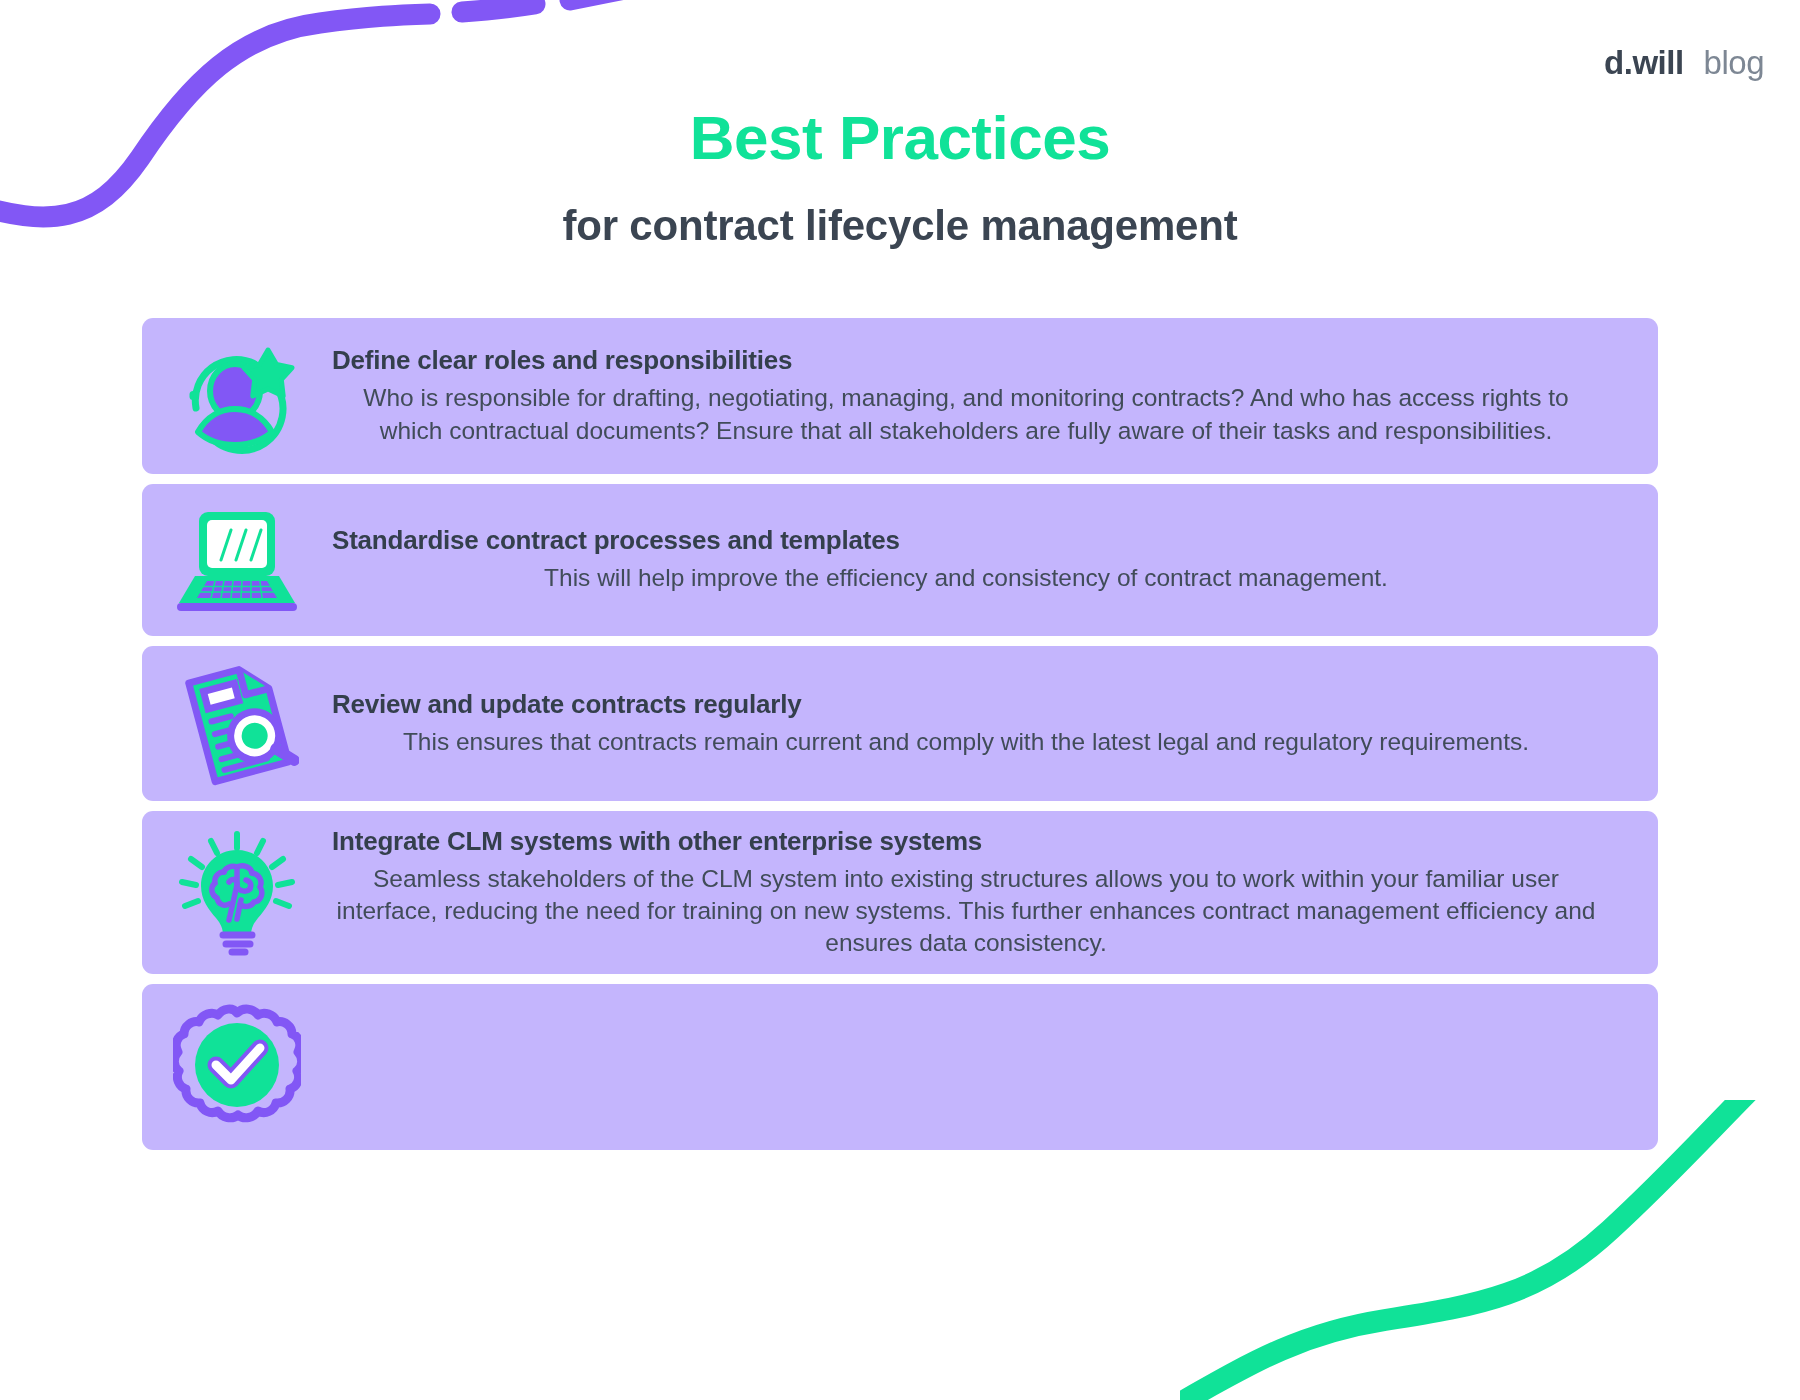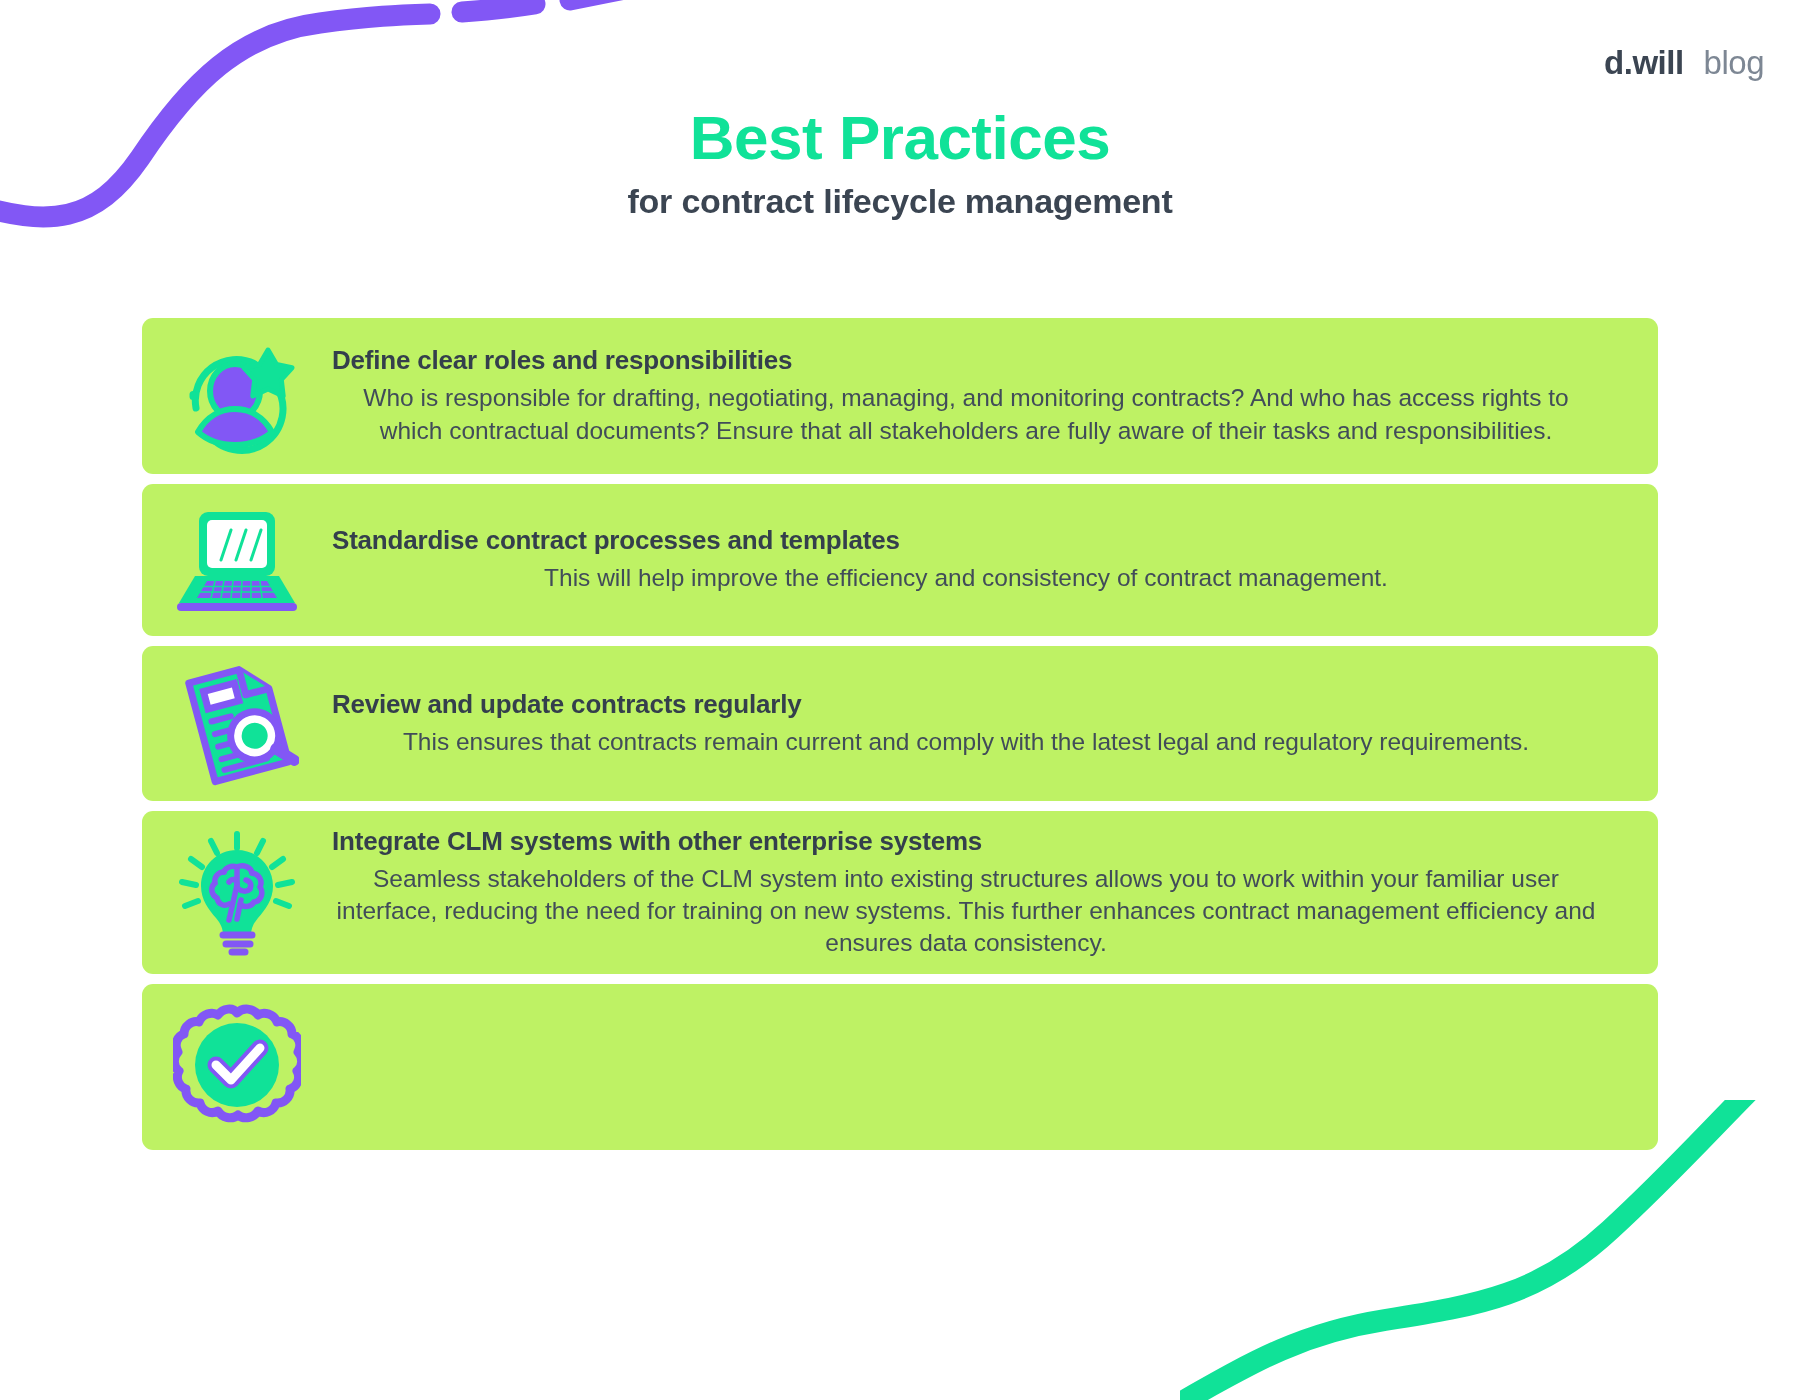--- a/index.html
+++ b/index.html
@@ -61,37 +61,37 @@
   }
   #page-title {
     font-size: 62px;
     font-weight: bold;
     color: #10E298;
     letter-spacing: -0.5px;
     line-height: 1.05;
     margin: 0;
   }
   #page-subtitle {
-    font-size: 34px;
+    font-size: 42px;
     font-weight: bold;
     color: #3B4552;
-    margin-top: 12px;
+    margin-top: 32px;
     letter-spacing: -0.2px;
     text-align: center;
   }
 
   
   #practice-list {
     position: absolute;
     left: 142px;
     top: 318px;
     width: 1516px;
   }
   .practice-card {
-    background: #bef264;
+    background: #c4b5fd;
     border-radius: 11px;
     display: flex;
     align-items: center;
     margin-bottom: 10px;
     box-sizing: border-box;
     padding: 0 28px 0 0;
   }
   .card-icon {
     flex: 0 0 190px;
     height: 100%;

